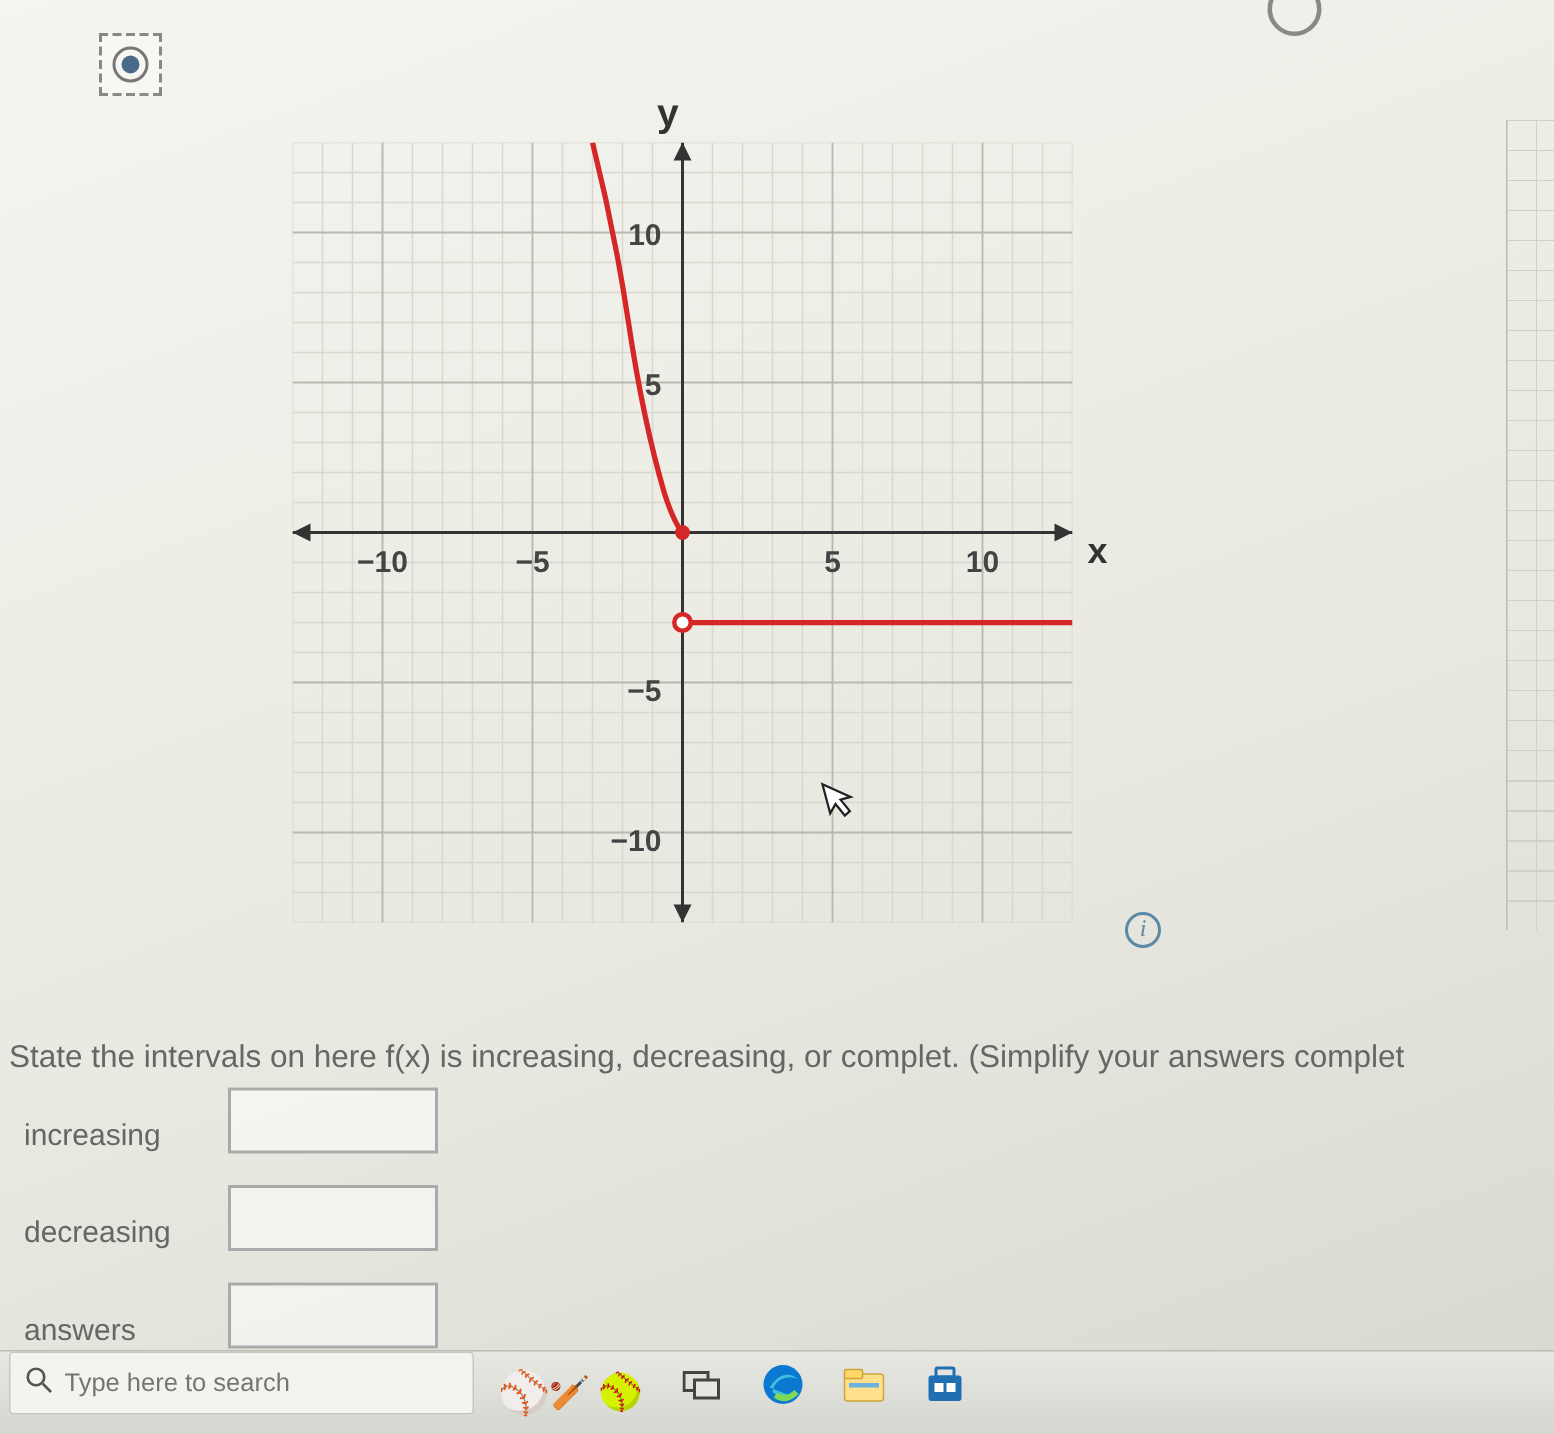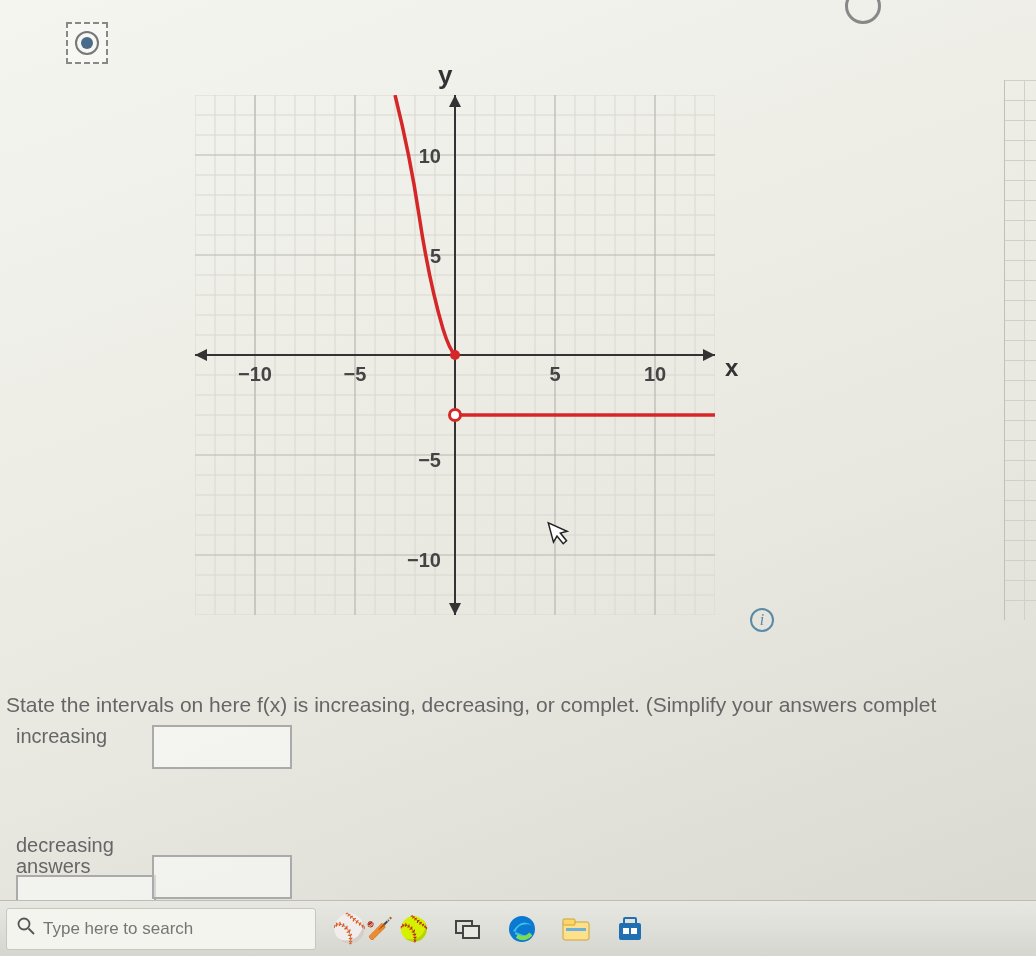--- a/index.html
+++ b/index.html
@@ -93,25 +93,25 @@
       font-size: 21px;
       color: #666;
       white-space: nowrap;
     }
     .prompt .fx { }
     
     .answer-row {
       position: absolute;
       left: 16px;
       display: flex;
-      align-items: flex-start;
+      align-items: flex-end;
       gap: 18px;
     }
     .answer-row.r1 { top: 725px; }
-    .answer-row.r2 { top: 834px; flex-direction: column; }
+    .answer-row.r2 { top: 790px; }
     .answer-row.r3 { top: 855px; }
     .answer-row label {
       font-size: 20px;
       color: #666;
       min-width: 118px;
       text-align: left;
     }
     .answer-row input[type="text"] {
       width: 140px;
       height: 44px;
@@ -137,21 +137,20 @@
     
     .taskbar {
       position: absolute;
       bottom: 0;
       left: 0;
       right: 0;
       height: 56px;
       background: linear-gradient(180deg, #e8e8e2 0%, #d6d6d0 100%);
       border-top: 1px solid #bdbdb5;
       display: flex;
-      align-items: center;
       padding: 0 6px;
       gap: 6px;
     }
     .search-box {
       display: flex;
       align-items: center;
       background: #f4f4ee;
       border: 1px solid #c7c7c0;
       border-radius: 3px;
       height: 42px;

